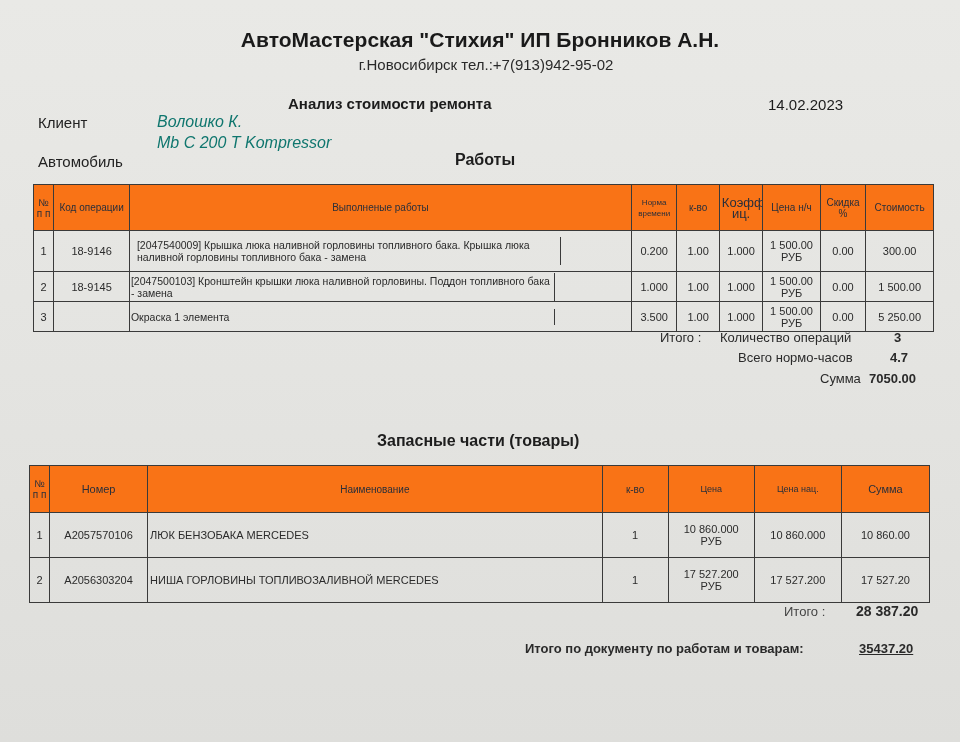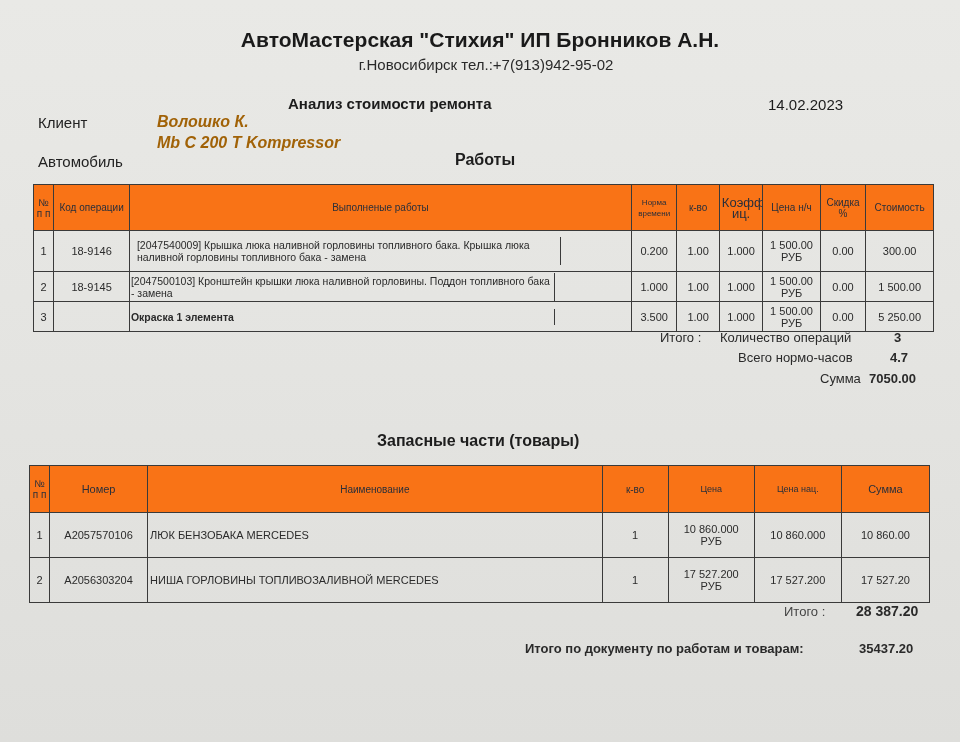--- a/index.html
+++ b/index.html
@@ -9,21 +9,21 @@
     font-family: "Liberation Sans", sans-serif;
     color: #1c1c1c;
     position: relative;
   }
   .abs { position: absolute; }
   .company-title { left: 0; width: 960px; top: 28px; text-align: center; font-size: 21px; font-weight: bold; color: #1a1a1a; }
   .company-sub { left: 0; width: 960px; top: 56px; text-align: center; font-size: 15px; color: #2a2a2a; transform: translateX(6px); }
   .doc-title { left: 288px; top: 95px; font-size: 15px; font-weight: bold; }
   .doc-date { left: 768px; top: 96px; font-size: 15px; }
   .lbl { font-size: 15px; color: #222; }
-  .val { font-size: 16px; font-weight: bold; font-style: italic; color: #a16207; }
+  .val { font-size: 16px; font-weight: normal; font-style: italic; color: #0f766e; }
   .section-title { font-size: 16px; font-weight: bold; color: #1d1d1d; }
 
   table.grid { border-collapse: collapse; position: absolute; table-layout: fixed; }
   table.grid td, table.grid th {
     border: 1.5px solid #3a3a3a; padding: 0 2px; overflow: hidden;
   }
   table.grid th {
     background: #f97316; font-weight: normal; color: #2a2f3a; font-size: 10px; line-height: 11px;
   }
   table.grid td { font-size: 11px; color: #2b2b2b; }
@@ -110,21 +110,21 @@
     <td class="price2">
           <div>1 500.00</div>
           <div>РУБ</div>
         </td>
     <td class="num">0.00</td>
     <td class="num">1 500.00</td>
   </tr>
   <tr style="height:30px;">
     <td class="c">3</td>
     <td class="c"></td>
-    <td style="padding:0;font-weight:bold;">
+    <td style="padding:0;">
           <div class="desc-wrap">
             <div class="desc-text" style="display:flex;align-items:center;">Окраска 1 элемента</div>
             <div class="desc-empty"></div>
           </div>
         </td>
     <td class="num">3.500</td>
     <td class="num">1.00</td>
     <td class="num">1.000</td>
     <td class="price2">
           <div>1 500.00</div>
@@ -190,13 +190,13 @@
     <td class="c">17 527.200</td>
     <td class="c">17 527.20</td>
   </tr>
 </tbody>
   </table>
 
 <div class="abs totals" style="left:784px;top:604px;color:#444;">Итого :</div>
 <div class="abs totals" style="left:856px;top:603px;font-weight:bold;font-size:14px;">28 387.20</div>
 
 <div class="abs totals" style="left:525px;top:641px;font-weight:bold;">Итого по документу по работам и товарам:</div>
-<div class="abs totals" style="left:859px;top:641px;font-weight:bold;">35437.20</div>
+<div class="abs totals" style="left:859px;top:641px;font-weight:bold;text-decoration:underline;">35437.20</div>
 
 </body></html>

